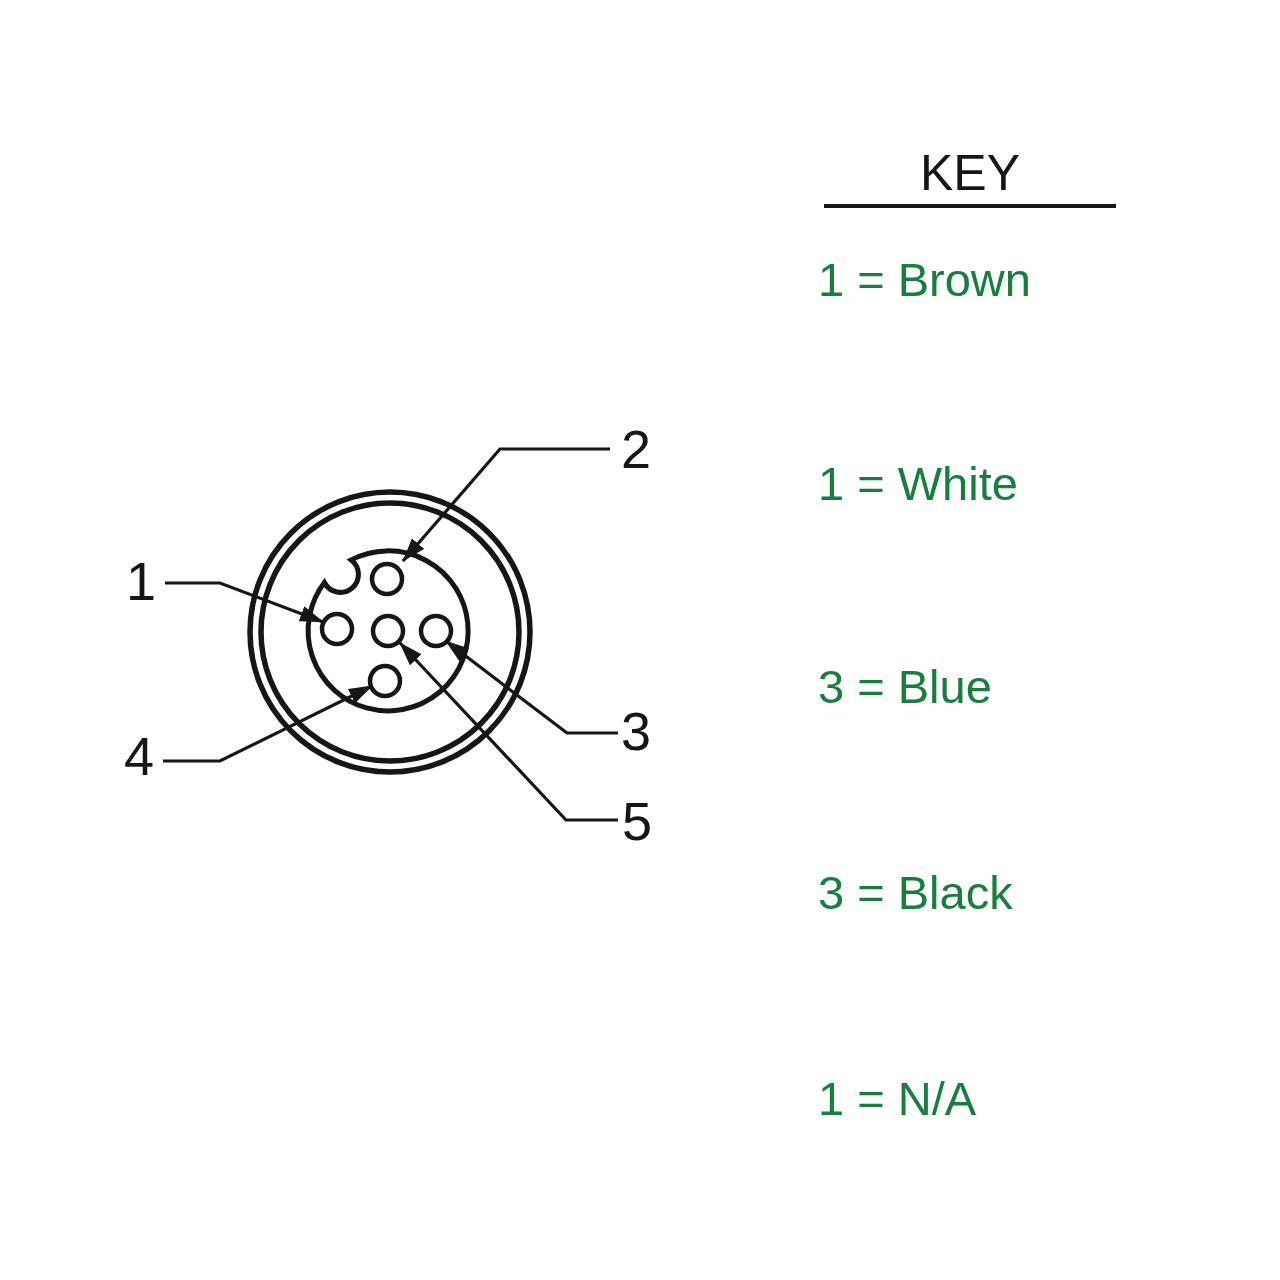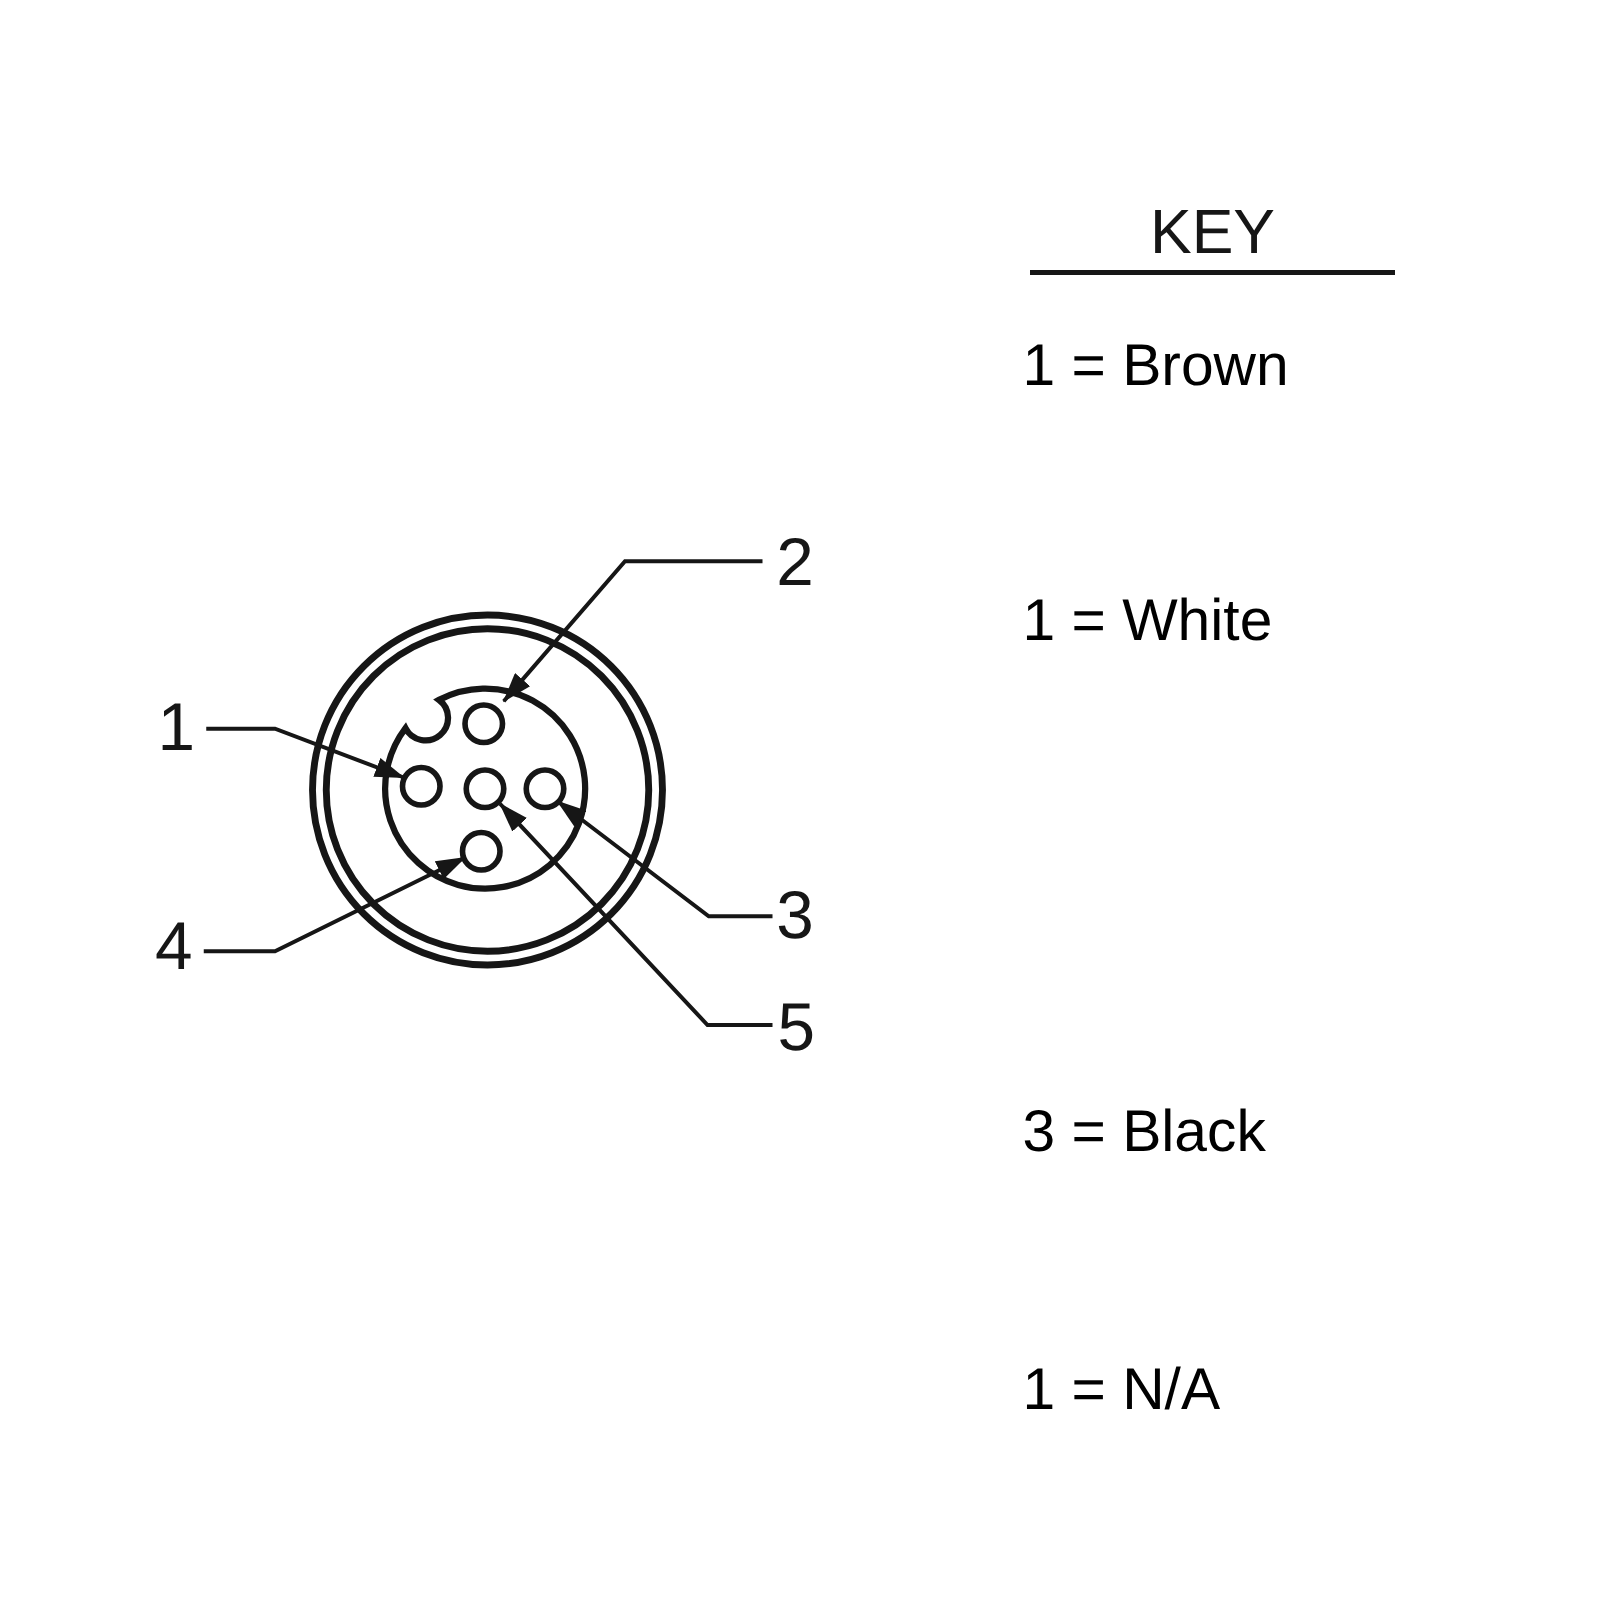--- a/index.html
+++ b/index.html
@@ -29,21 +29,21 @@
   }
   svg.diagram text.callout {
     font-family: "Liberation Sans", sans-serif;
     font-size: 54px;
     fill: #161616;
     text-anchor: middle;
   }
   .key-panel {
     position: absolute;
     left: 0;
-    top: 16px;
+    top: 4px;
     width: 1280px;
     height: 968px;
     pointer-events: none;
   }
   .key-title {
     position: absolute;
     left: 824px;
     top: 140px;
     width: 292px;
     text-align: center;
@@ -58,21 +58,21 @@
     top: 200px;
     width: 292px;
     height: 4px;
     background: #161616;
   }
   .key-item {
     position: absolute;
     left: 818px;
     font-size: 47px;
     line-height: normal;
-    color: #000000;
+    color: #15803d;
     white-space: nowrap;
   }
   .key-item.i1 { top: 248px; }
   .key-item.i2 { top: 452px; }
   .key-item.i3 { top: 655px; }
   .key-item.i4 { top: 861px; }
   .key-item.i5 { top: 1067px; }
 </style>
 </head>
 <body>
@@ -113,17 +113,18 @@
       <text class="callout" x="139" y="775">4</text>
       <text class="callout" x="637" y="840">5</text>
     </g>
   </svg>
 
   <div class="key-panel">
     <div class="key-title">KEY</div>
     <div class="key-underline"></div>
     <div class="key-item i1">1 = Brown</div>
     <div class="key-item i2">1 = White</div>
+    <div class="key-item i3">3 = Blue</div>
     <div class="key-item i4">3 = Black</div>
     <div class="key-item i5">1 = N/A</div>
   </div>
 
 </div>
 
 </body></html>

